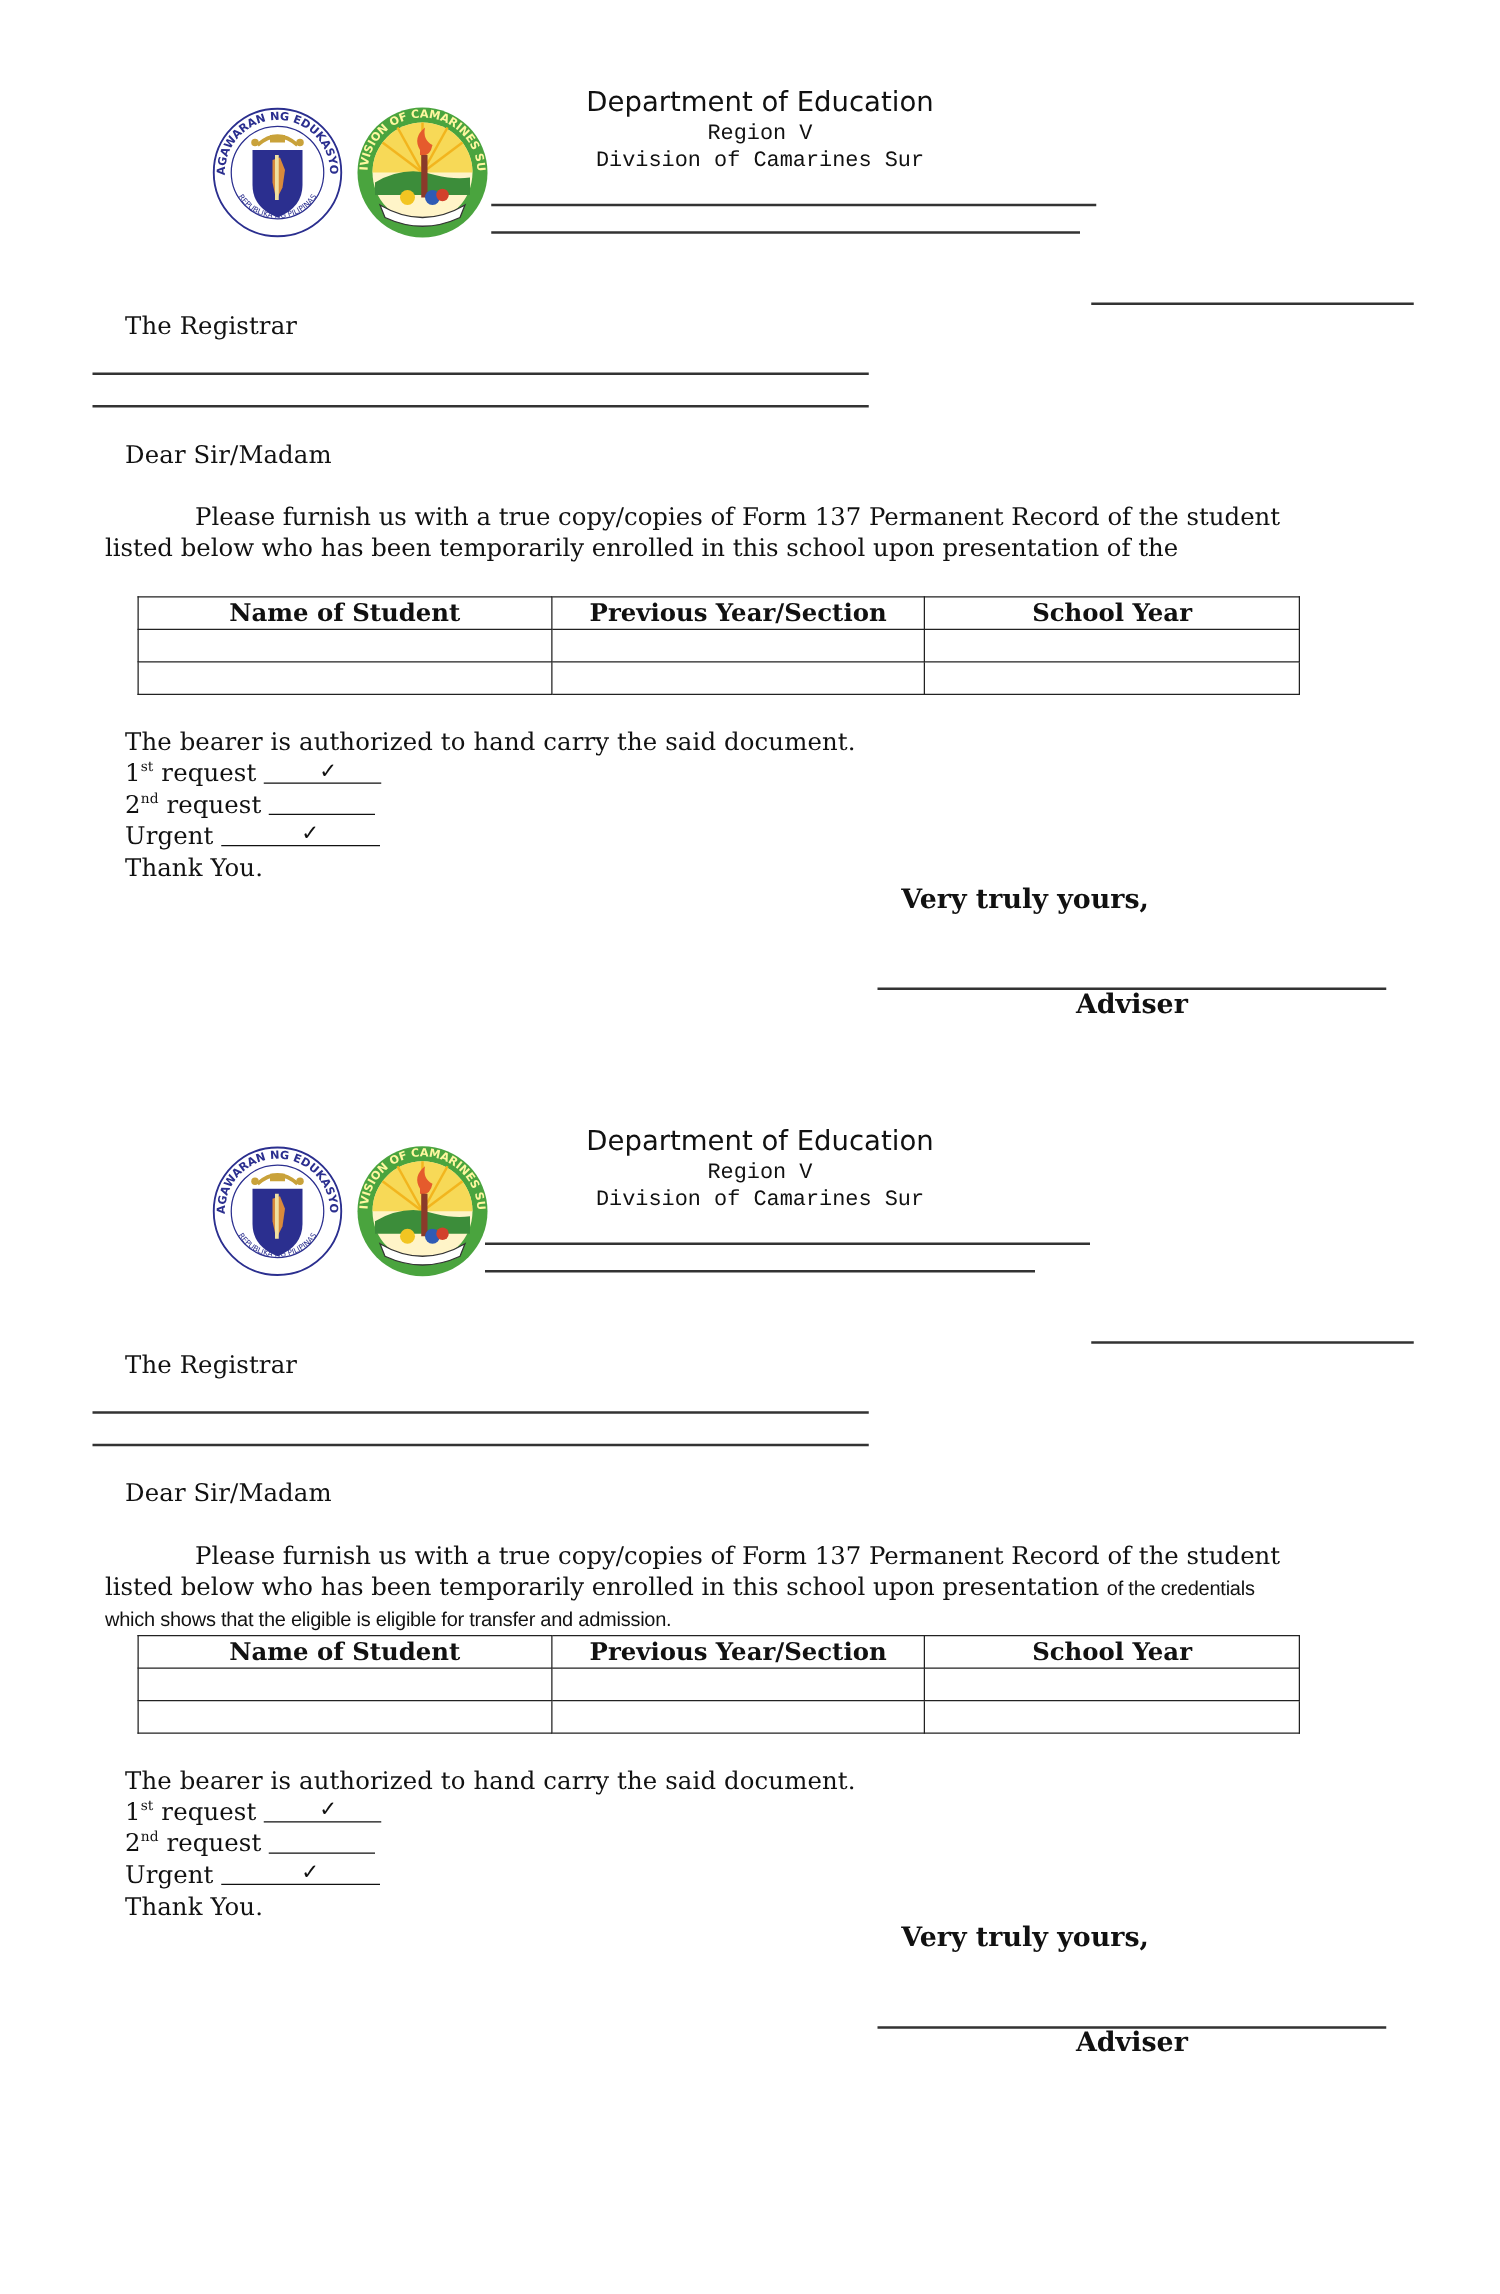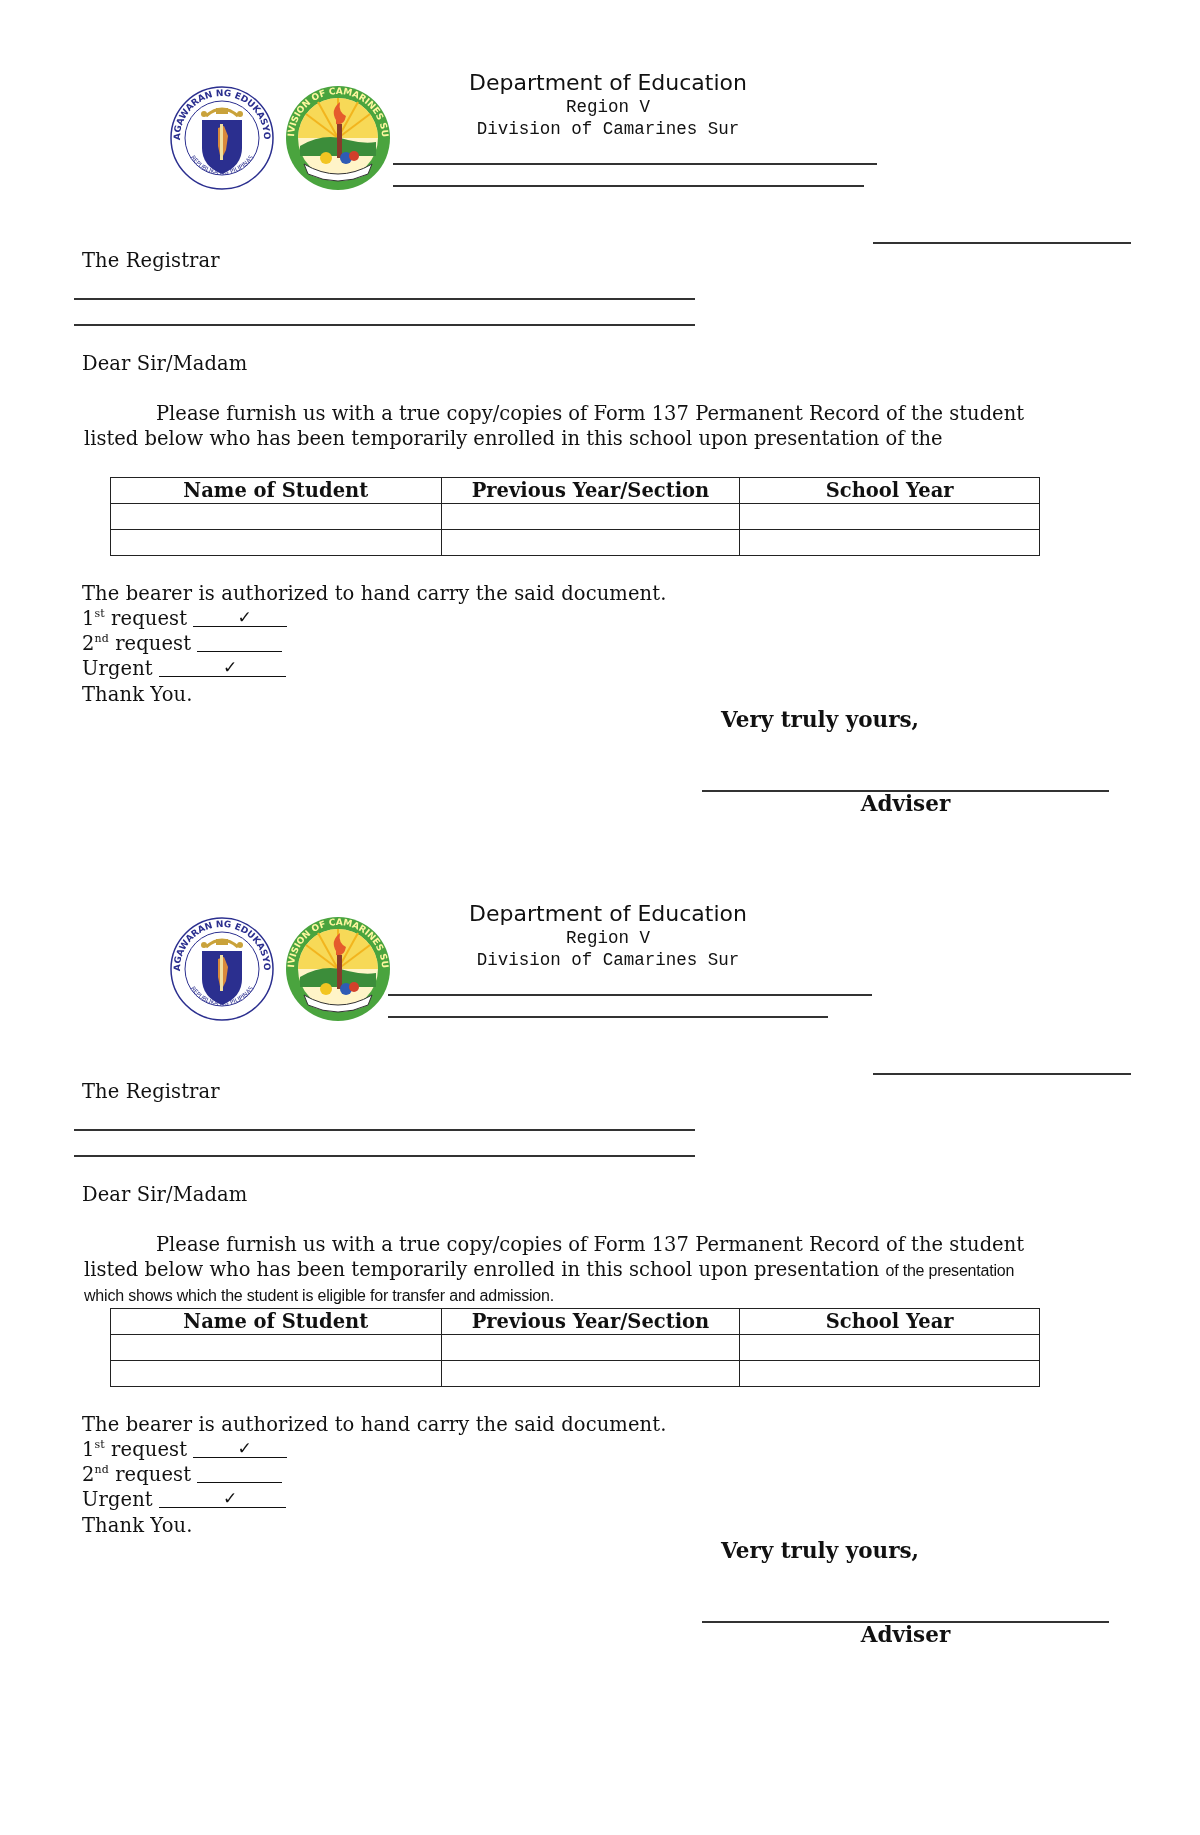--- a/index.html
+++ b/index.html
@@ -6,21 +6,21 @@
   html, body { width: 1200px; height: 1835px; background: #ffffff; overflow: hidden; }
   body { position: relative; font-family: "DejaVu Serif", serif; color: #111; }
   .form { position: absolute; left: 0; width: 1200px; height: 832px; }
   .hline { position: absolute; height: 0; border-top: 2px solid #333; }
 
   .logo { position: absolute; }
   .hdr { position: absolute; left: 400px; width: 416px; text-align: center; font-family: "DejaVu Sans", sans-serif; }
   .hdr-title { font-size: 22px; line-height: 26px; }
   .hdr-sub { font-size: 17.5px; line-height: 22px; font-family: Liberation Mono, monospace; }
 
-  .txt { position: absolute; left: 82px; font-size: 19.5px; line-height: 24px; white-space: nowrap; letter-spacing: 0.1px; }
+  .txt { position: absolute; left: 100px; font-size: 19.5px; line-height: 24px; white-space: nowrap; letter-spacing: 0.1px; }
   .para { position: absolute; left: 84px; width: 1040px; font-size: 19.5px; line-height: 25px; }
   .para .line { display: block; white-space: nowrap; }
   .para .indent { padding-left: 72px; }
   .para .sans { font-family: "Liberation Sans", sans-serif; font-size: 16px; letter-spacing: -0.2px; }
 
   table.req { position: absolute; left: 110px; width: 930px; border-collapse: collapse; }
   table.req th, table.req td { border: 1.6px solid #222; height: 26px; }
   table.req th { font-family: "DejaVu Serif", serif; font-weight: bold; font-size: 19.5px; line-height: 22px; font-weight: 700; }
   table.req col.c1 { width: 331px; }
   table.req col.c2 { width: 299px; }
@@ -202,22 +202,22 @@
   <div class="hline" style="left:873px; width:258px; top:242px;"></div>
 
   <div class="txt" style="top:249px;">The Registrar</div>
   <div class="hline" style="left:74px; width:621px; top:298px;"></div>
   <div class="hline" style="left:74px; width:621px; top:324px;"></div>
 
   <div class="txt" style="top:352px;">Dear Sir/Madam</div>
 
   <div class="para" style="top:401px;">
     <span class="line indent">Please furnish us with a true copy/copies of Form 137 Permanent Record of the student</span>
-    <span class="line"><span style="white-space:pre;">listed below who has been temporarily enrolled in this school upon presentation </span><span class="sans">of the presentation</span></span>
-    <span class="line sans">which shows which the student is eligible for transfer and admission.</span>
+    <span class="line"><span style="white-space:pre;">listed below who has been temporarily enrolled in this school upon presentation </span><span class="sans">of the credentials</span></span>
+    <span class="line sans">which shows that the eligible is eligible for transfer and admission.</span>
   </div>
 
   <table class="req" style="top:477px;">
     <colgroup>
         <col class="c1">
         <col class="c2">
         <col class="c3">
       </colgroup>
     <tbody>
         <tr>

